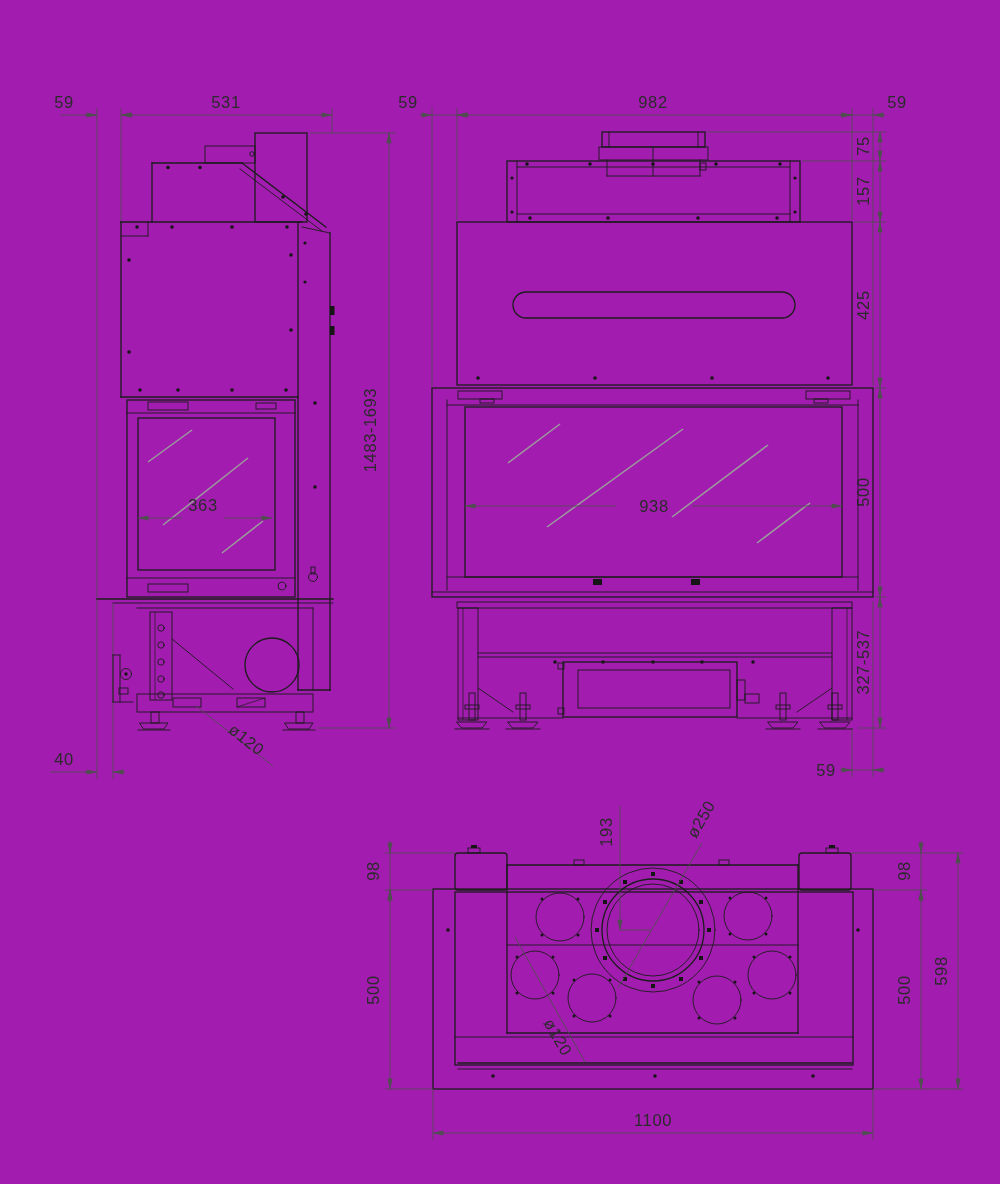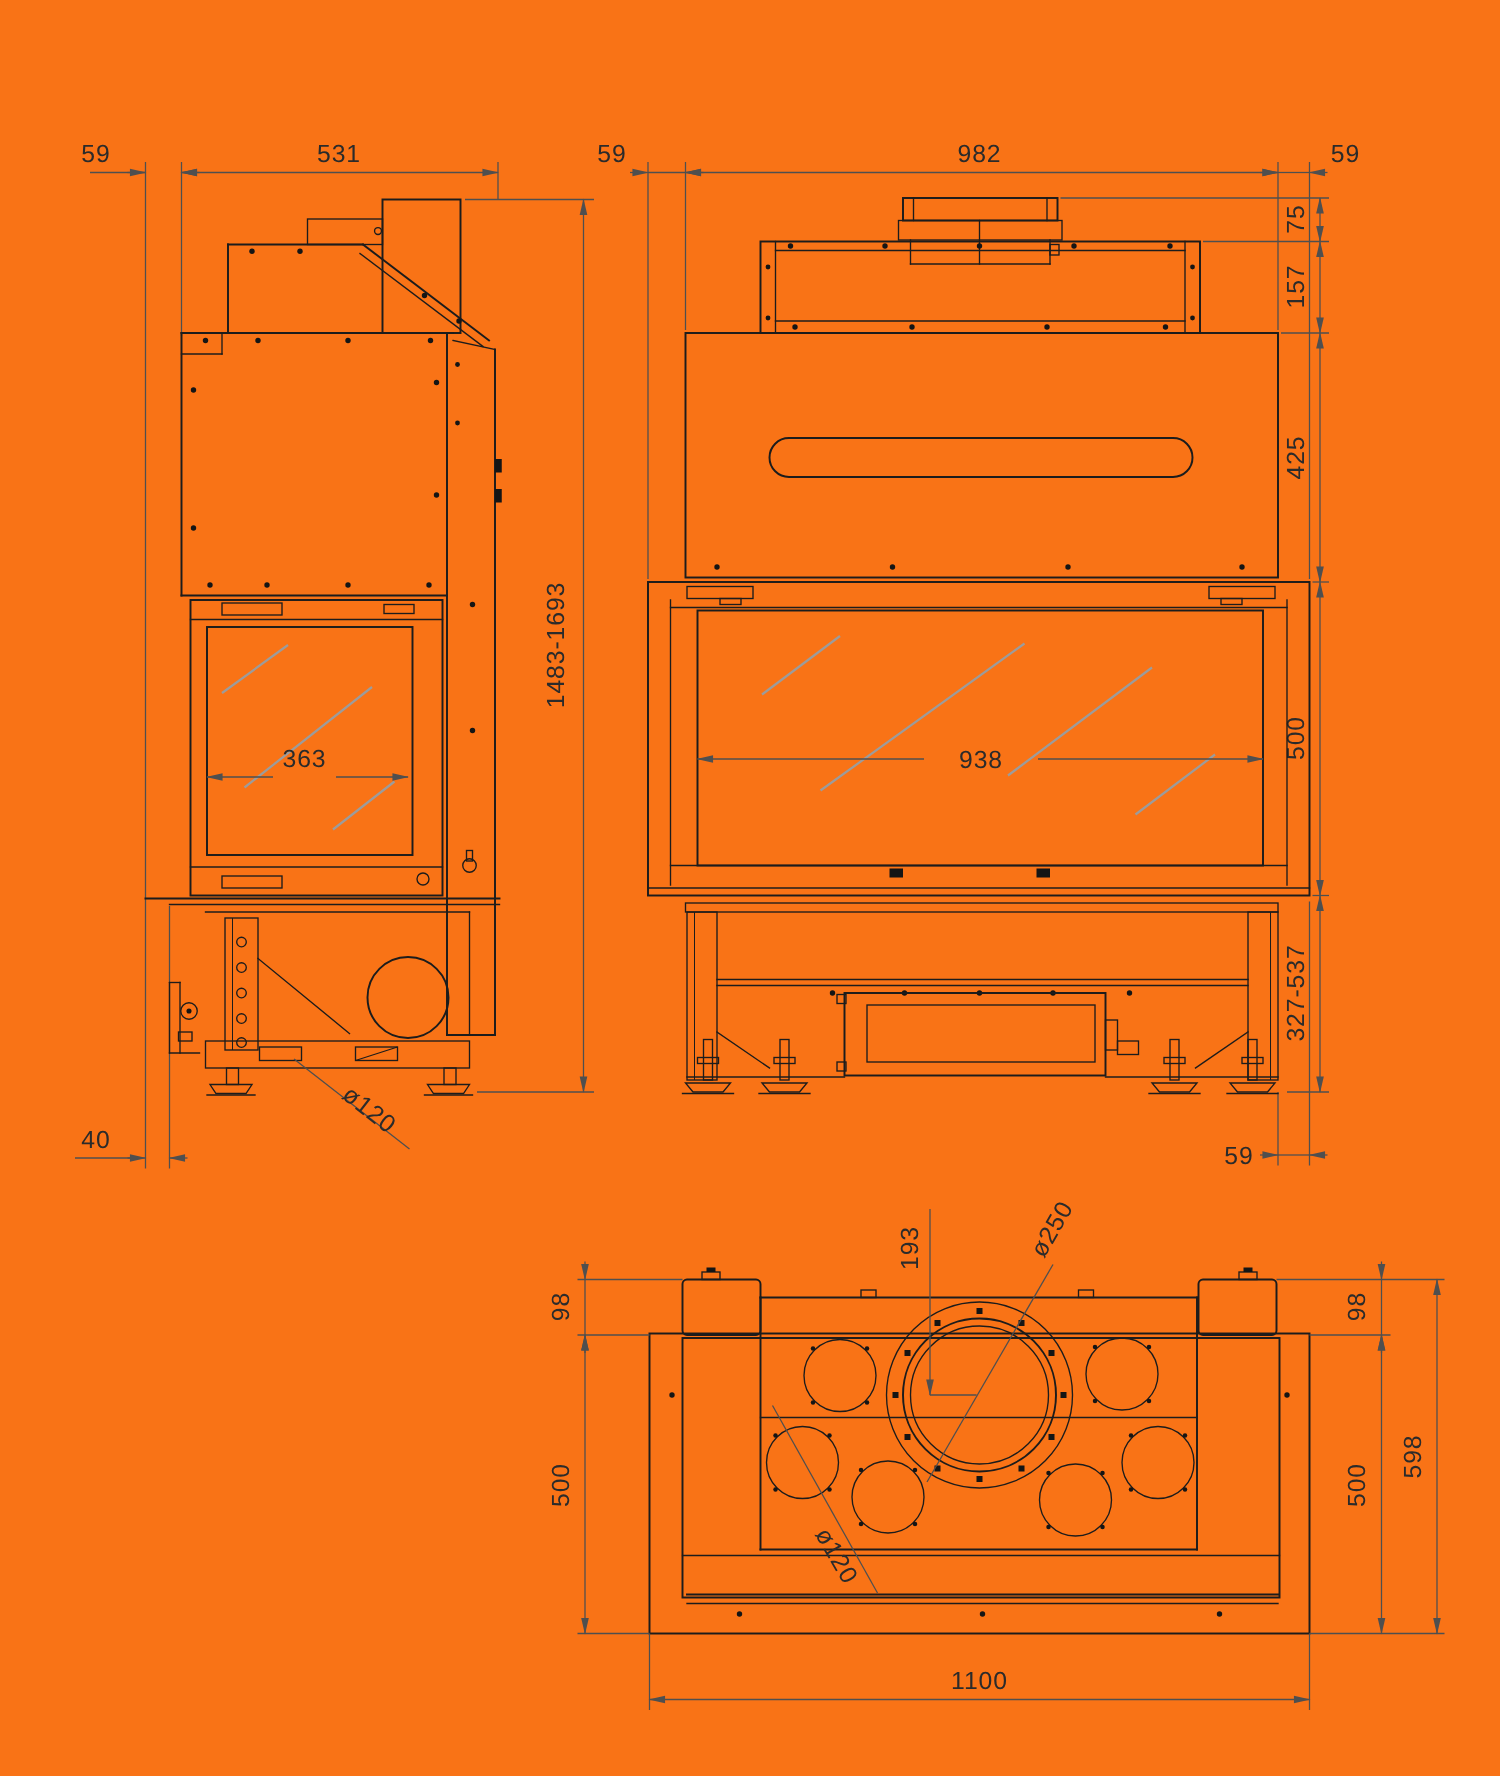--- a/index.html
+++ b/index.html
@@ -1,16 +1,16 @@
 <!DOCTYPE html>
 <html><head>
 <meta charset="utf-8">
 <style>
   html,body{margin:0;padding:0;background:#ffffff;}
-  #stage{position:relative;width:1000px;height:1184px;background:#f97316;overflow:hidden;}
+  #stage{position:relative;width:1000px;height:1184px;background:#a21caf;overflow:hidden;}
   svg{position:absolute;left:0;top:0;}
   .ol{stroke:#1c1c1c;fill:none;stroke-width:1.3;stroke-linecap:square;}
   .ol2{stroke:#1c1c1c;fill:none;stroke-width:0.9;stroke-linecap:square;}
   .thin{stroke:#1c1c1c;fill:none;stroke-width:0.7;}
   .dim{stroke:#4f4f4f;fill:none;stroke-width:0.85;}
   .dot{fill:#151515;stroke:none;}
   .solid{fill:#151515;stroke:none;}
   .glassline{stroke:#9c9c9c;fill:none;stroke-width:1.5;}
   .dimtxt{font-family:"Liberation Sans",sans-serif;font-size:16.5px;fill:#2b2b2b;letter-spacing:0.6px;}
   text{text-anchor:middle;}

